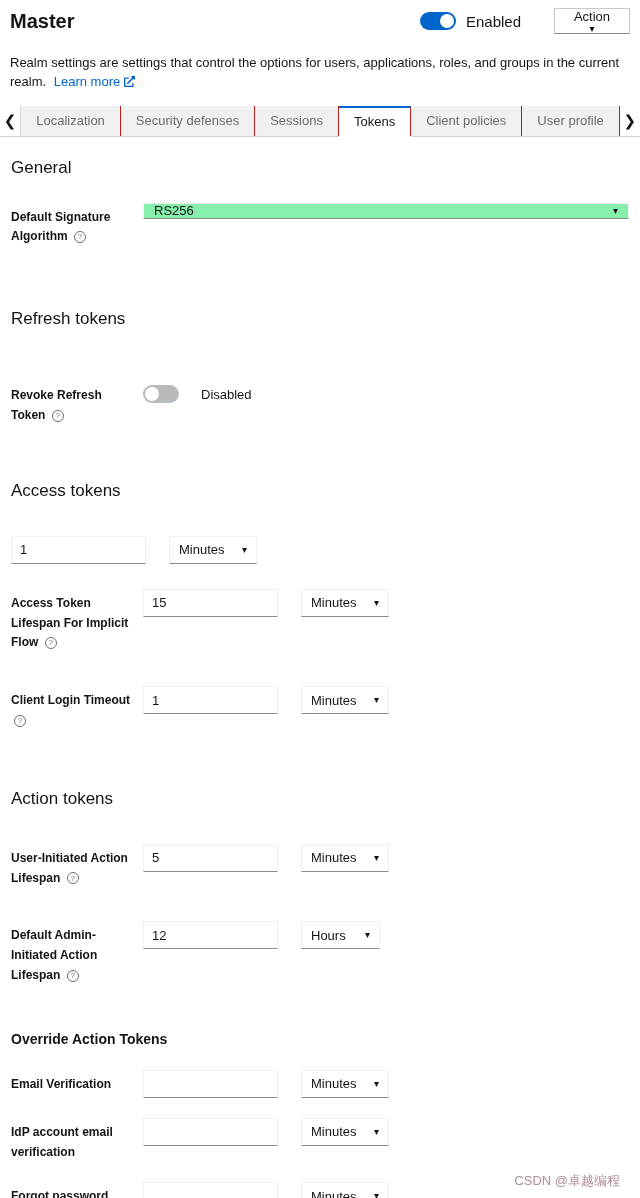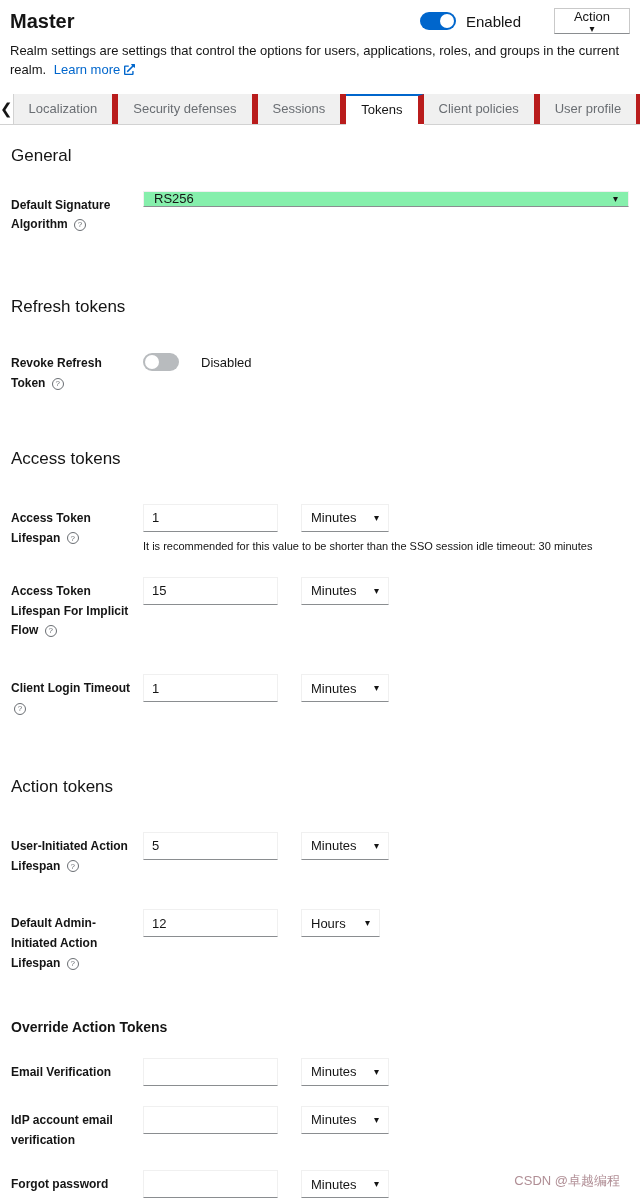--- a/index.html
+++ b/index.html
@@ -19,30 +19,30 @@
   .switch.on .knob { right:2px; }
   .switch.off { background:#b8bbbe; }
   .switch.off .knob { left:2px; }
   .switch-label { font-size:15px; margin-left:10px; }
   .action-select {
     margin-left:33px; width:76px; height:26px; border:1px solid #c9c9c9; border-bottom-color:#8a8d90;
     display:flex; align-items:center; justify-content:space-between; padding:0 8px; font-size:13px;
     background:#fff; cursor:pointer;flex-direction:column;
   }
   .caret { font-size:10px; color:#151515; line-height:1; }
-  .description { font-size:13px; line-height:1.45; margin-top:8px; max-width:615px; }
+  .description { font-size:13px; line-height:1.45; margin-top:20px; max-width:615px; }
   .learn-more { color:#0066cc; text-decoration:none; font-size:13px; margin-left:4px; cursor:pointer; white-space:nowrap; }
   .ext-icon { display:inline-block; vertical-align:-1px; margin-left:4px; }
   
   .tabbar { display:flex; align-items:stretch; margin-top:13px; border-bottom:1px solid #d2d2d2; height:31px; }
   .tab-scroll { width:30px; background:#fff; border:none; display:flex; align-items:center; justify-content:center;
     font-size:15px; color:#151515; cursor:pointer; }
   .tab {
     background:#f0f0f0; color:#6a6e73; font-size:13px; padding:0 15px; display:flex; align-items:center;
-    border-right:6px solid #b91c1c; cursor:pointer; white-space:nowrap;
+    border-right:1px solid #b91c1c; cursor:pointer; white-space:nowrap;
   }
   .tab:first-of-type { border-left:1px solid #d2d2d2; }
   .tab.active {
     background:#fff; color:#151515; border-top:2px solid #0066cc; position:relative; z-index:1;
     box-shadow:0 1px 0 0 #fff;
     text-align:right;
   }
   .tab-spacer { flex:1; background:#fff; }
   
   .form { padding:0 11px; }
@@ -73,21 +73,21 @@
     background:#86efac; cursor:pointer;
   }
   .helper { font-size:11px; margin-top:8px; color:#151515; }
   .toggle-line { display:flex; align-items:center; padding-top:4px;gap:6px; }
   .toggle-state { font-size:13px; margin-left:16px; }
   .watermark { position:absolute; right:20px; bottom:8px; font-size:13px; color:#b08e95; }
   
   .mt-gen { margin-top:21px; }
   .mt-row1 { margin-top:25px; }
   .mt-refresh { margin-top:62px; }
-  .mt-revoke { margin-top:32px; }
+  .mt-revoke { margin-top:52px; }
   .mt-access { margin-top:55px; }
   .mt-lifespan { margin-top:35px; }
   .mt-implicit { margin-top:25px; }
   .mt-client { margin-top:33px; }
   .mt-action { margin-top:58px; }
   .mt-user { margin-top:35px; }
   .mt-admin { margin-top:33px; }
   .mt-override { margin-top:45px; }
   .mt-ov1 { margin-top:23px; }
   .mt-ov2 { margin-top:20px; }
@@ -175,33 +175,28 @@
           <div class="knob"></div>
         </div>
         <div class="toggle-state">Disabled</div>
       </div>
     </div>
   </div>
 
   <div class="section-h mt-access">Access tokens</div>
 
   <div class="frow mt-lifespan">
-    <div class="flabel">
-      <span>Access Token Lifespan</span>
-      <span class="help">?</span>
-    </div>
     <div class="fcontrol">
       <div class="control-line">
         <input class="num" type="text" value="1" style="">
         <div class="unit-select">
           <span>Minutes</span>
           <span class="caret">▾</span>
         </div>
       </div>
-      <div class="helper">It is recommended for this value to be shorter than the SSO session idle timeout: 30 minutes</div>
     </div>
   </div>
 
   <div class="frow mt-implicit">
     <div class="flabel">
       <span>Access Token Lifespan For Implicit Flow</span>
       <span class="help">?</span>
     </div>
     <div class="fcontrol">
       <div class="control-line">

